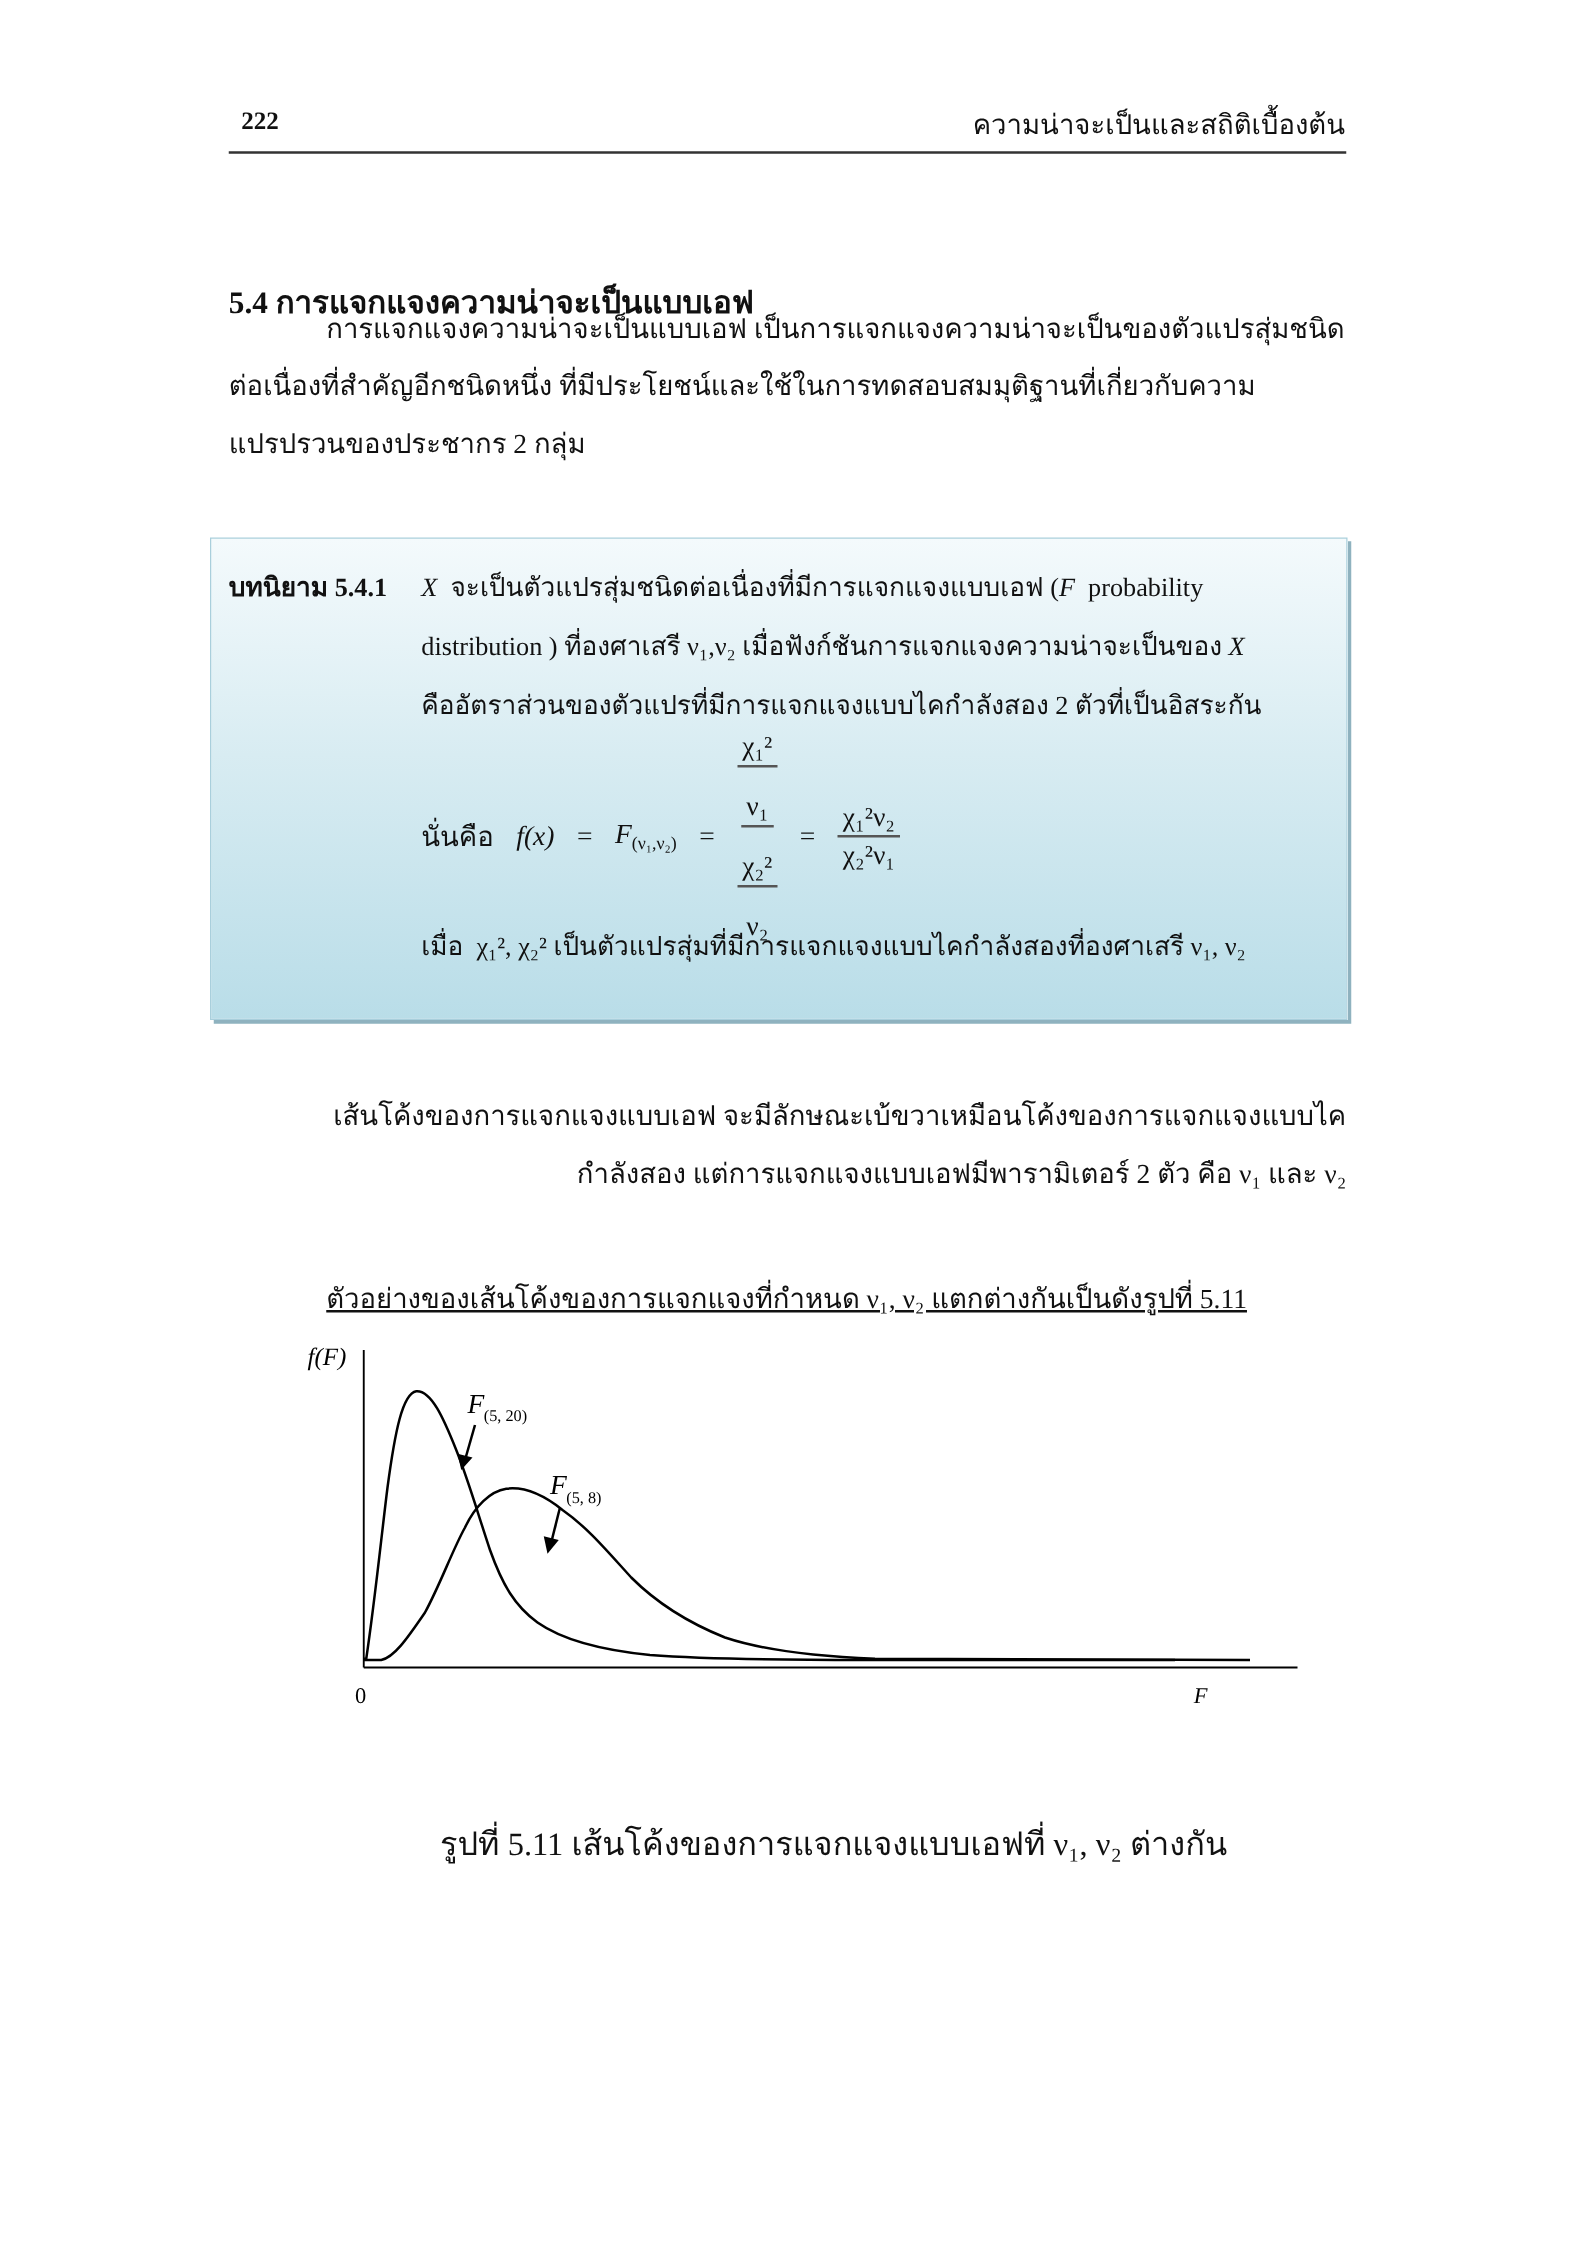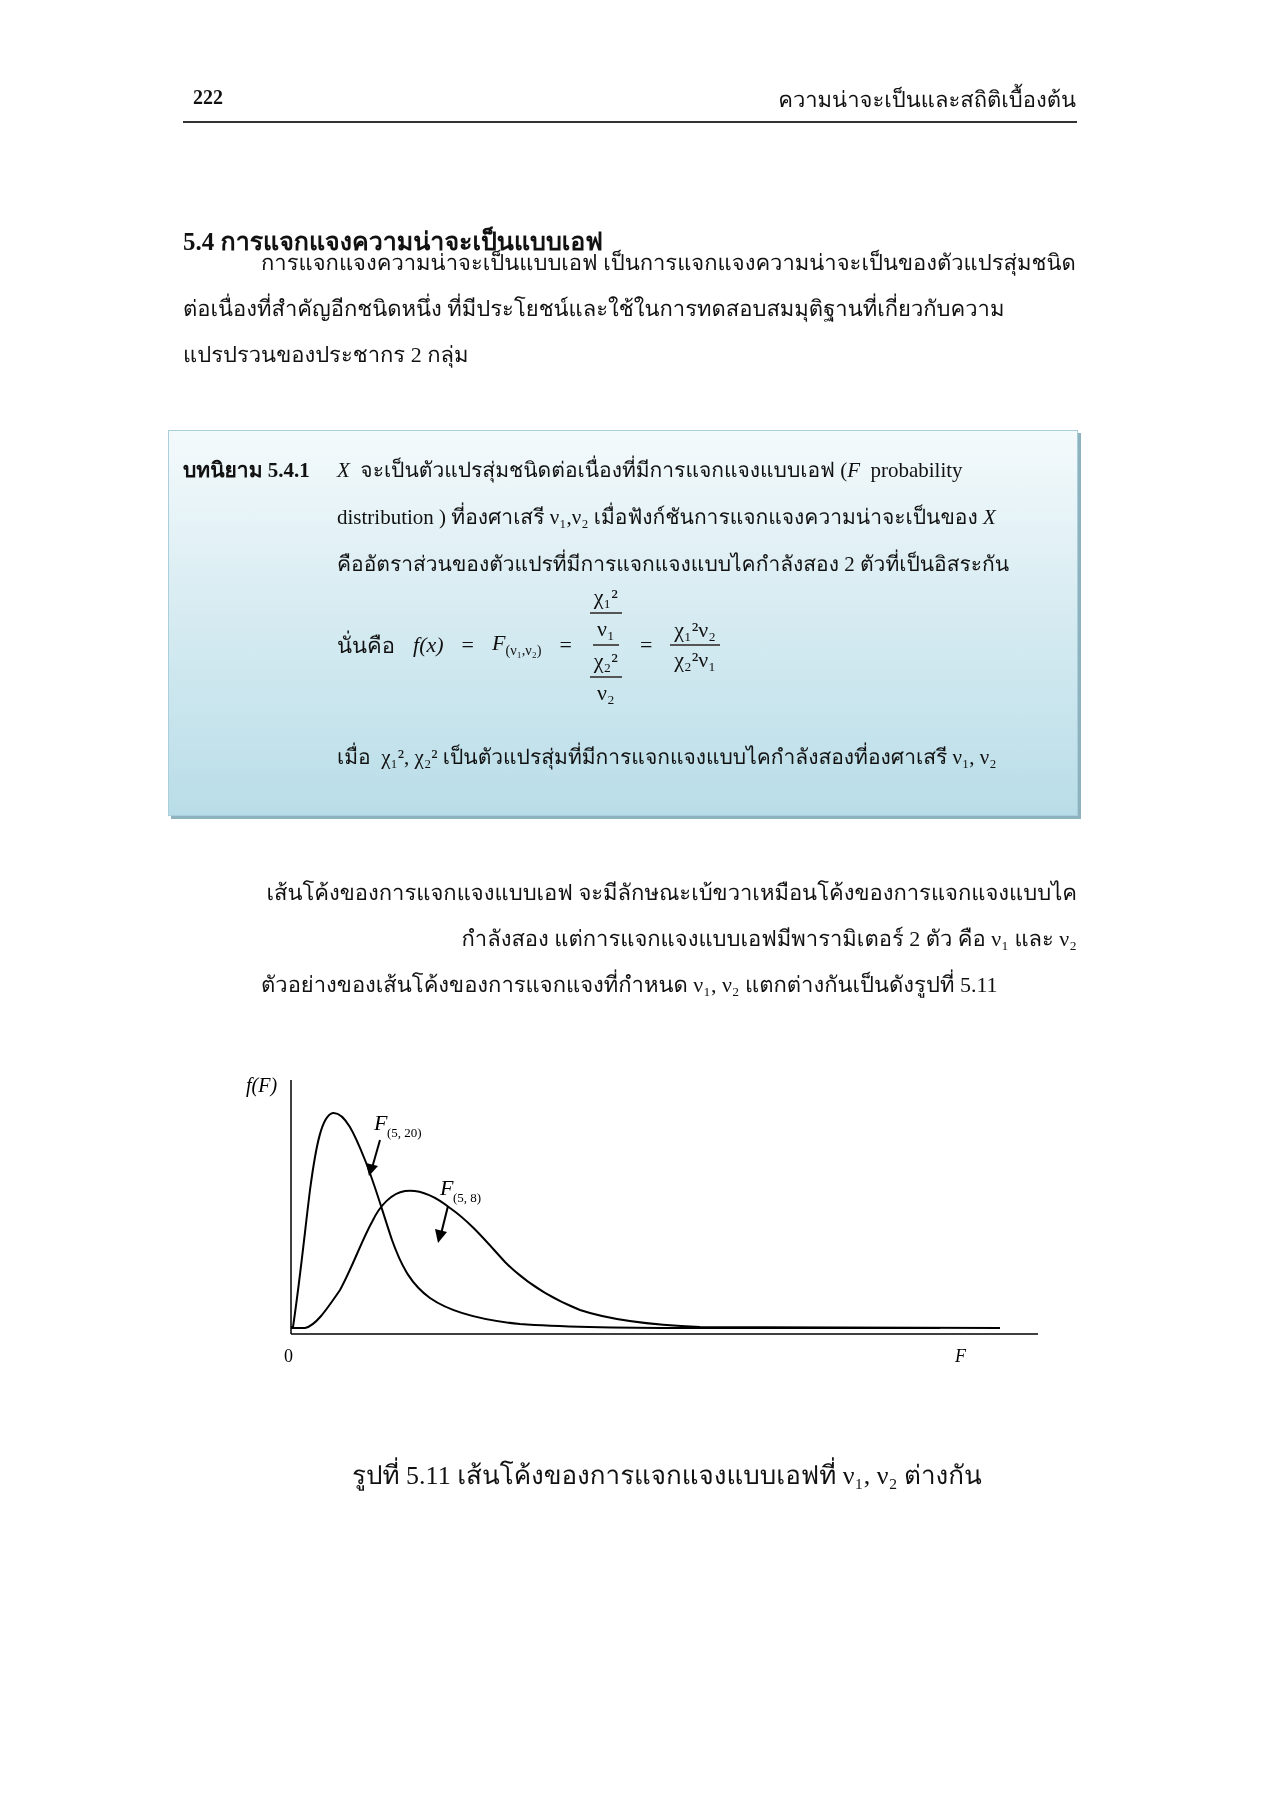--- a/index.html
+++ b/index.html
@@ -52,42 +52,42 @@
   <span class="it">X</span>
 </div>
 <div class="abs def-line" style="top:547px;">คืออัตราส่วนของตัวแปรที่มีการแจกแจงแบบไคกำลังสอง  2 ตัวที่เป็นอิสระกัน</div>
 
 <div class="abs def-line" style="top:582px; left:337px; font-size:22px; display:flex; align-items:center; gap:18px;">
   <span>นั่นคือ</span>
   <span class="it">f(x)</span>
   <span>=</span>
   <span><span class="it">F</span><sub>(ν₁,ν₂)</sub></span>
   <span>=</span>
-  <span class="frac" style="line-height:30px;">
+  <span class="frac" style="line-height:30px;gap:16px;">
     <span class="num">χ₁²</span>
     <span class="num" style="border-bottom:2px solid #555;">ν₁</span>
     <span class="num">χ₂²</span>
     <span>ν₂</span>
   </span>
   <span>=</span>
   <span class="frac" style="line-height:28px;">
     <span class="num">χ₁²ν₂</span>
     <span>χ₂²ν₁</span>
   </span>
 </div>
 
 <div class="abs def-line" style="top:740px;">
   <span>เมื่อ</span>&nbsp;
   <span>χ₁², χ₂²</span>
   <span>เป็นตัวแปรสุ่มที่มีการแจกแจงแบบไคกำลังสองที่องศาเสรี</span>
   <span>ν₁, ν₂</span>
 </div>
 
 <div class="abs para p2"><span class="indent"></span><span>เส้นโค้งของการแจกแจงแบบเอฟ จะมีลักษณะเบ้ขวาเหมือนโค้งของการแจกแจงแบบไคกำลังสอง แต่การแจกแจงแบบเอฟมีพารามิเตอร์ 2 ตัว คือ ν₁ และ ν₂</span></div>
-<div class="abs para" style="left:183px; top:962px; width:894px;"><span class="indent"></span><span>ตัวอย่างของเส้นโค้งของการแจกแจงที่กำหนด  ν₁, ν₂ แตกต่างกันเป็นดังรูปที่  5.11</span></div>
+<div class="abs para" style="left:183px; top:1016px; width:894px;text-decoration:underline;"><span class="indent"></span><span>ตัวอย่างของเส้นโค้งของการแจกแจงที่กำหนด  ν₁, ν₂ แตกต่างกันเป็นดังรูปที่  5.11</span></div>
 
 <svg class="abs chart" viewBox="240 1060 800 320">
 
   <line x1="291" y1="1080" x2="291" y2="1334" stroke="#000" stroke-width="1.5"></line>
   <line x1="291" y1="1334" x2="1038" y2="1334" stroke="#000" stroke-width="1.5"></line>
 
   <path fill="none" stroke="#000" stroke-width="2" d="M291,1327 L293,1327 C300,1280 305,1230 310,1190 C316,1145 322,1115 333,1113
        C345,1112 355,1135 365,1160 C375,1185 382,1210 392,1240 C402,1268 412,1285 430,1298
        C450,1312 480,1320 520,1324 C560,1327 620,1328 690,1328 L940,1328"></path>
 

